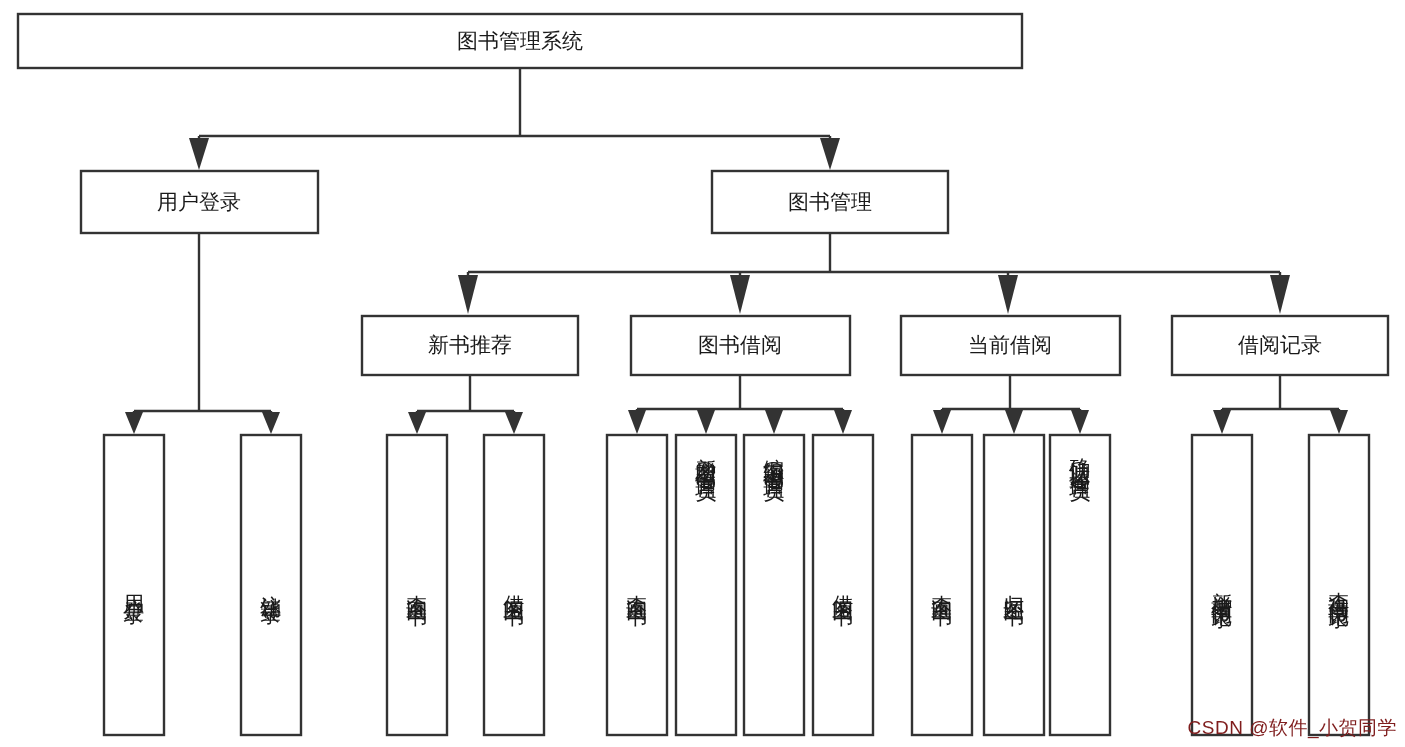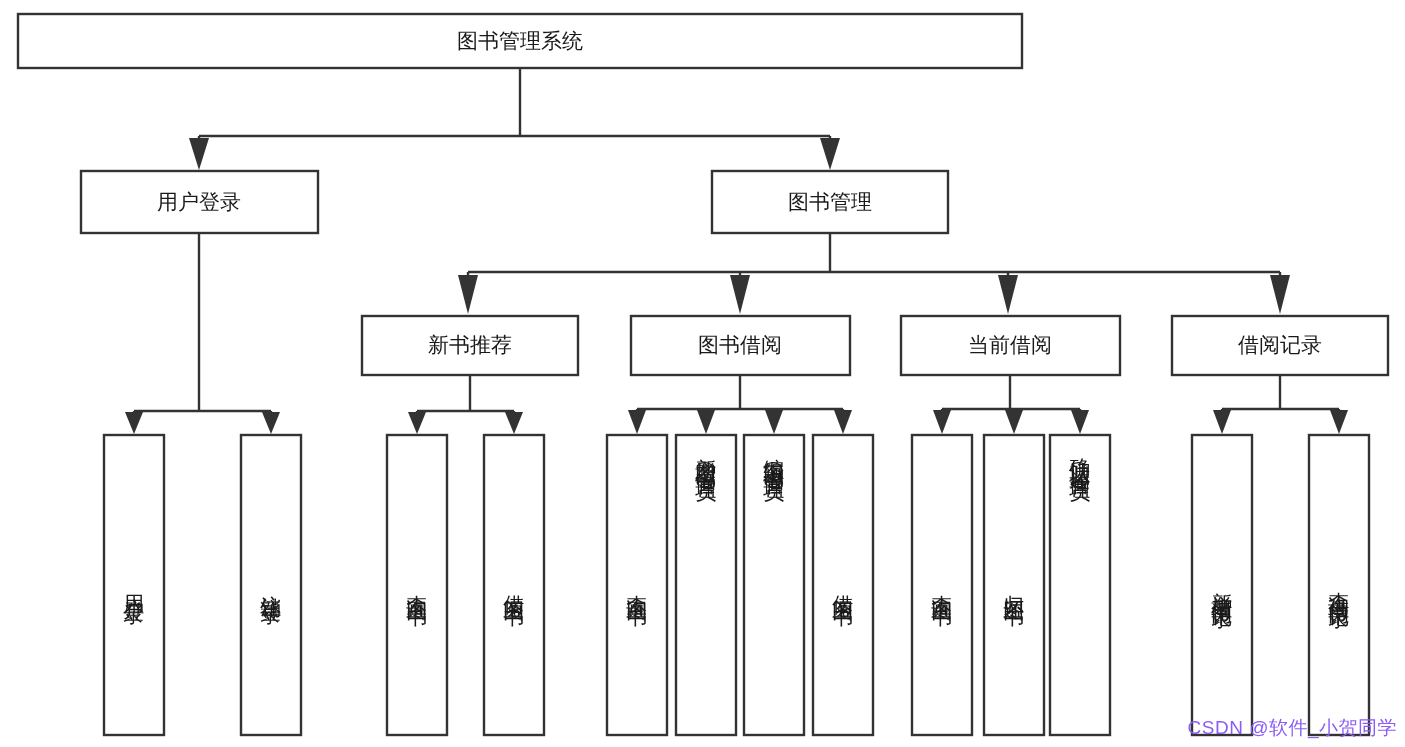--- a/index.html
+++ b/index.html
@@ -65,21 +65,21 @@
     color: #1a1a1a;
     white-space: nowrap;
     text-align: center;
   }
   #watermark {
     position: absolute;
     right: 8px;
     bottom: 6px;
     font-family: "Liberation Sans", "DejaVu Sans", sans-serif;
     font-size: 19px;
-    color: #8b5cf6;
+    color: #7f1d1d;
     letter-spacing: 0.5px;
     white-space: nowrap;
   }
 </style>
 </head>
 <body>
 
 <div id="diagram-root">
 
   <svg class="diagram" viewBox="0 0 1405 747">

